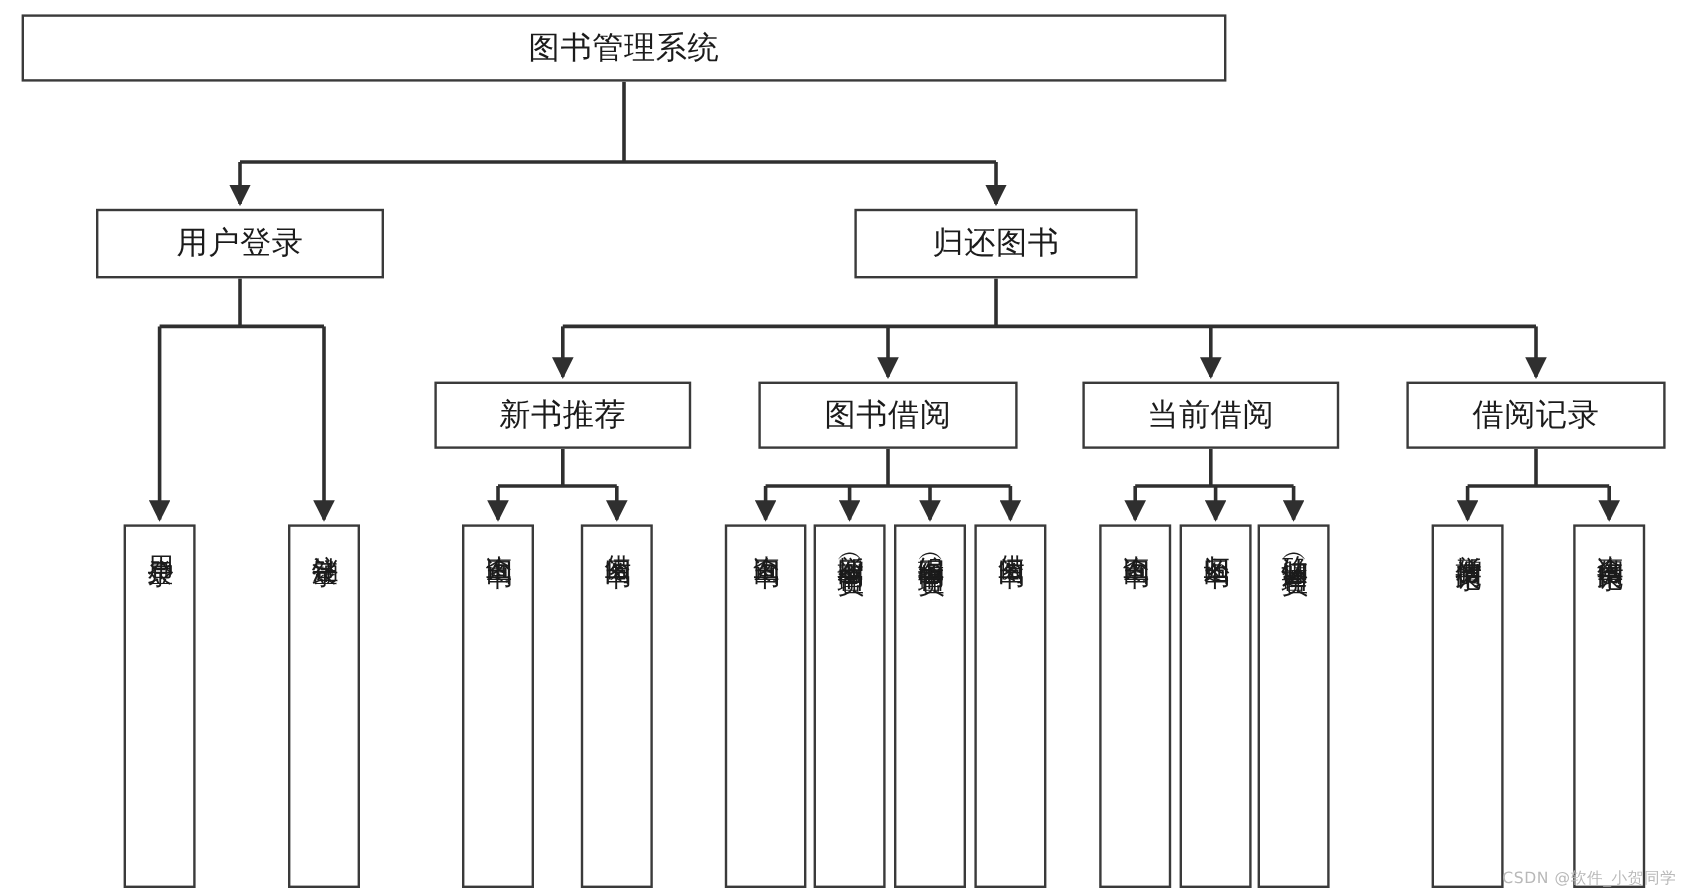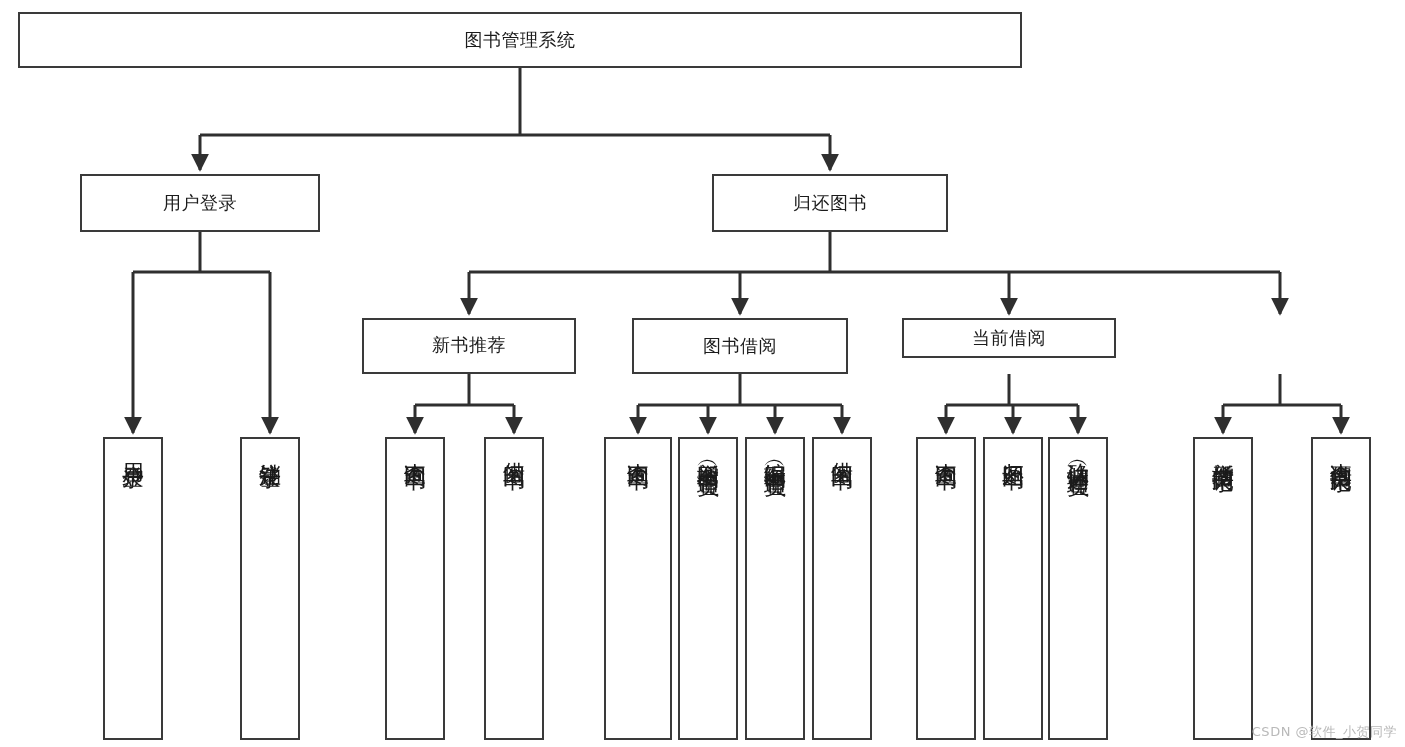--- a/index.html
+++ b/index.html
@@ -27,21 +27,21 @@
     position: absolute;
     box-sizing: border-box;
     border: 2px solid #3a3a3a;
     background: #ffffff;
     display: flex;
     align-items: center;
     justify-content: center;
     color: #1b1b1b;
   }
   .node .label {
-    font-size: 18px;
+    font-size: 26px;
     line-height: 1.25;
     letter-spacing: 0.5px;
     white-space: nowrap;
   }
   .node.leaf {
     align-items: flex-start;
     justify-content: center;
     padding-top: 6px;
   }
   .node.leaf .label {
@@ -122,28 +122,31 @@
     <span class="label">图书管理系统</span>
   </div>
 
   <div class="node" style="left:80px; top:174px; width:240px; height:58px;">
     <span class="label">用户登录</span>
   </div>
   <div class="node" style="left:712px; top:174px; width:236px; height:58px;">
     <span class="label">归还图书</span>
   </div>
 
-  <div class="node" style="left:362px; top:318px; width:214px; height:56px;font-family:Liberation Mono, monospace;">
+  <div class="node" style="left:362px; top:318px; width:214px; height:56px;">
     <span class="label">新书推荐</span>
   </div>
   <div class="node" style="left:632px; top:318px; width:216px; height:56px;">
     <span class="label">图书借阅</span>
   </div>
-  <div class="node" style="left:902px; top:318px; width:214px; height:40px;">
+  <div class="node" style="left:902px; top:318px; width:214px; height:56px;">
     <span class="label">当前借阅</span>
+  </div>
+  <div class="node" style="left:1172px; top:318px; width:216px; height:56px;">
+    <span class="label">借阅记录</span>
   </div>
 
   <div class="node leaf" style="left:103px; top:437px; width:60px; height:303px;">
     <span class="label">用户登录</span>
   </div>
   <div class="node leaf" style="left:240px; top:437px; width:60px; height:303px;">
     <span class="label">注销登录</span>
   </div>
   <div class="node leaf" style="left:385px; top:437px; width:60px; height:303px;">
     <span class="label">查询图书</span>

